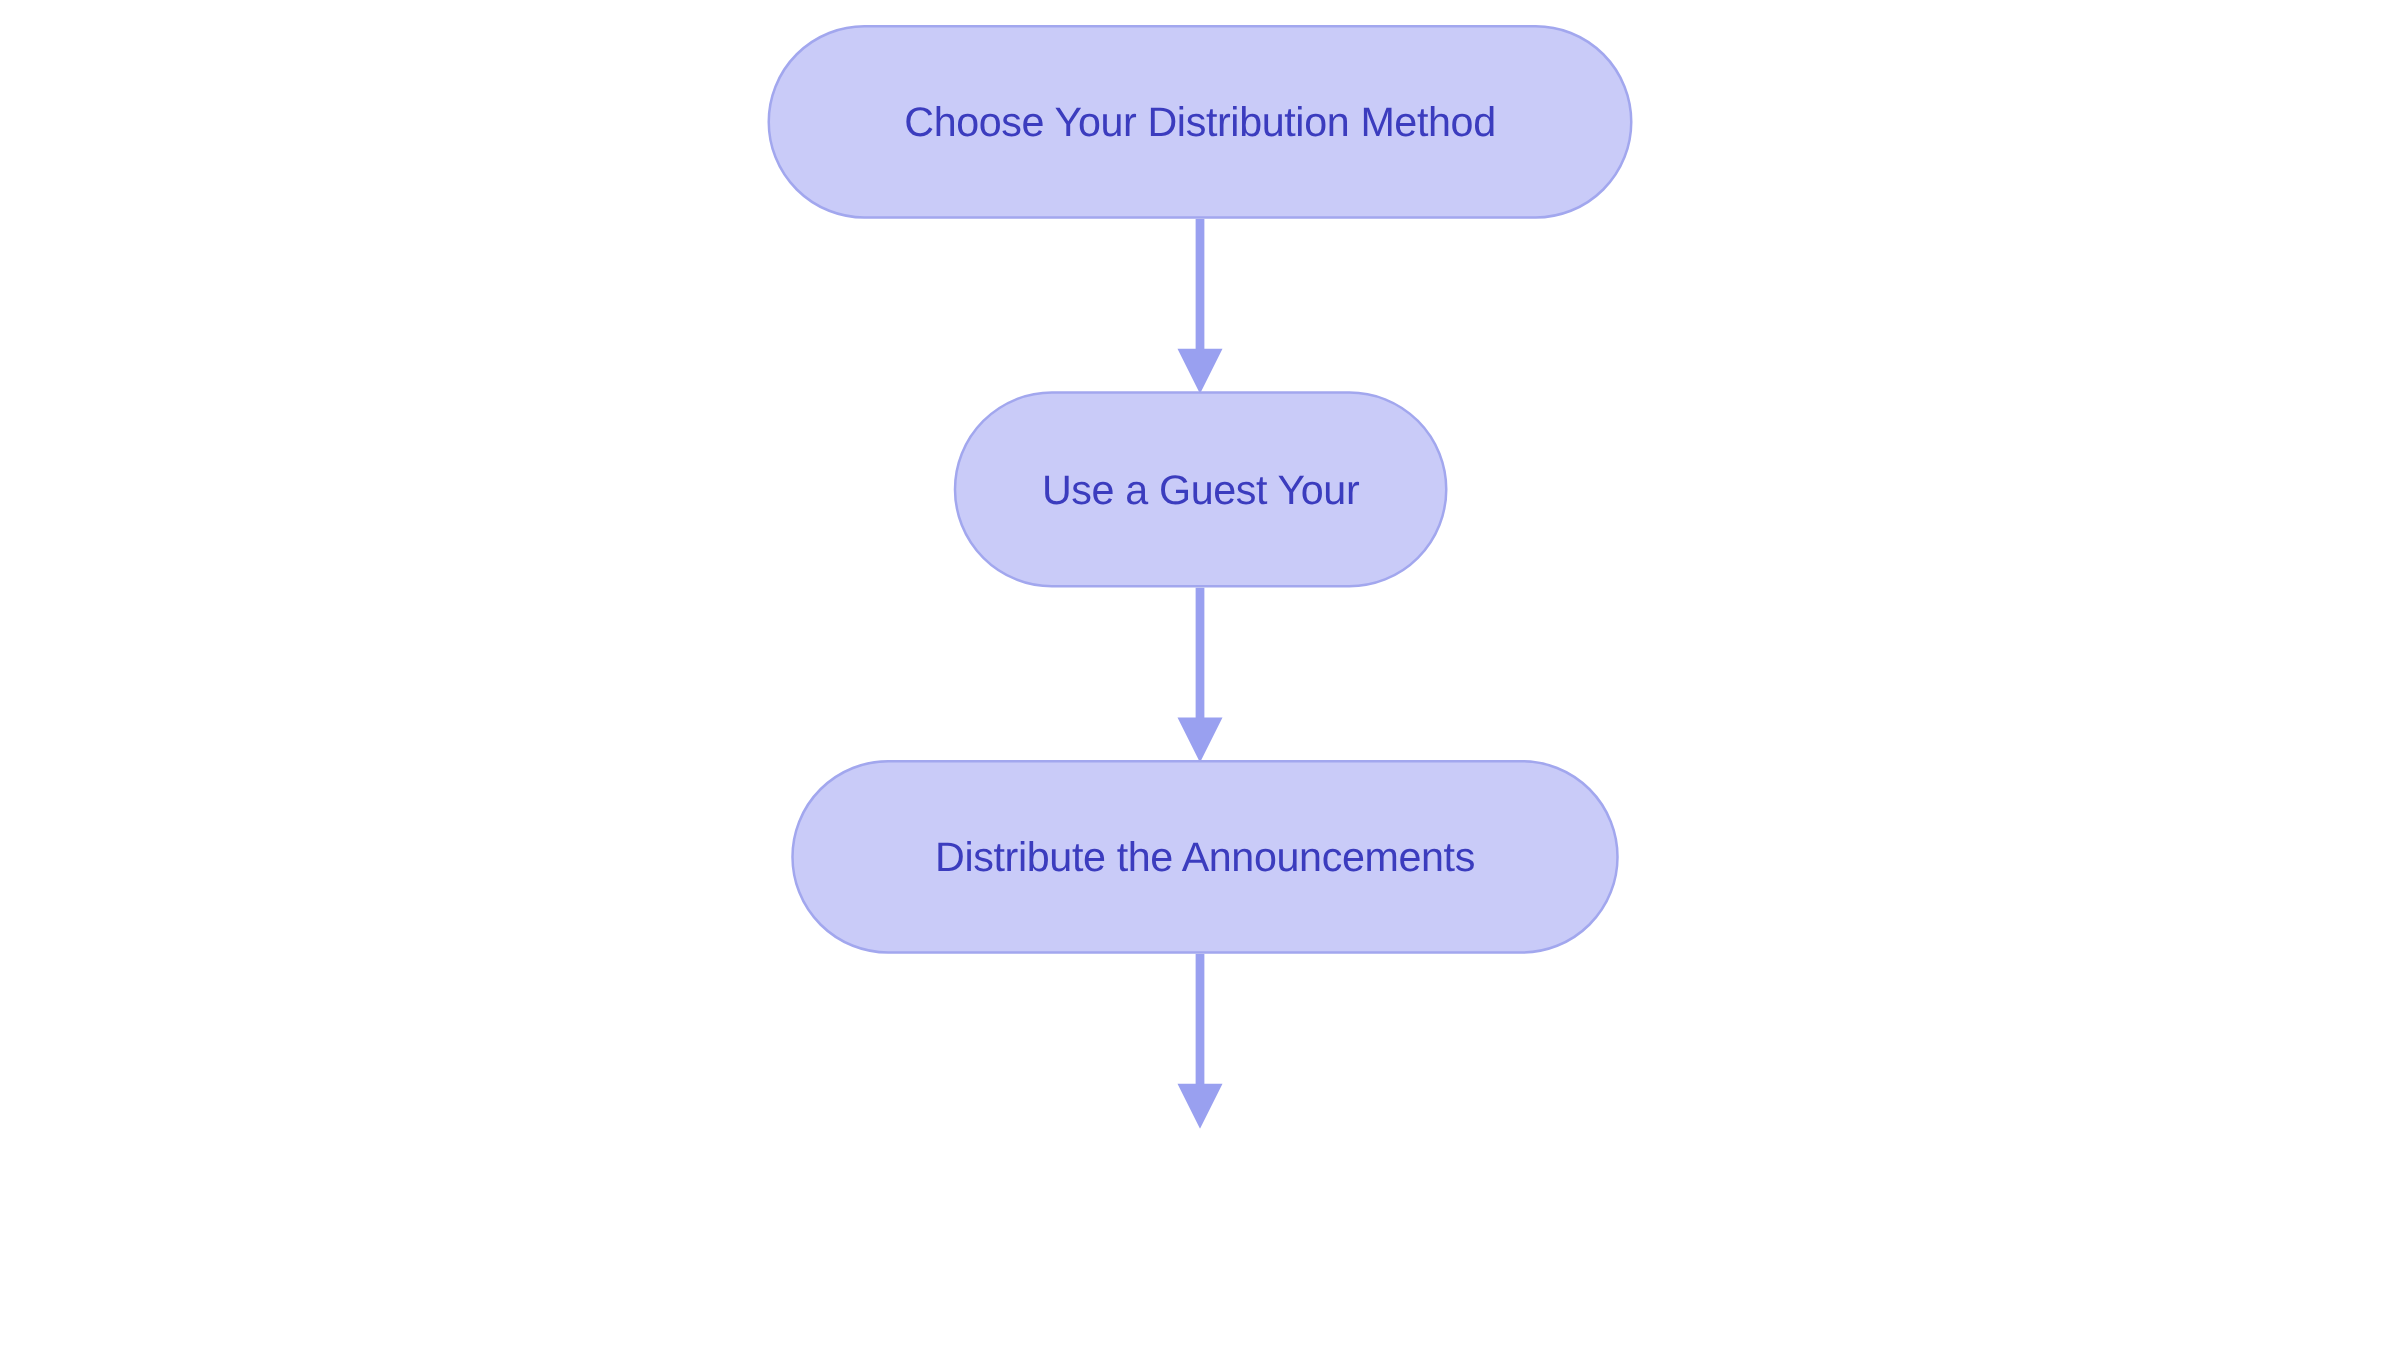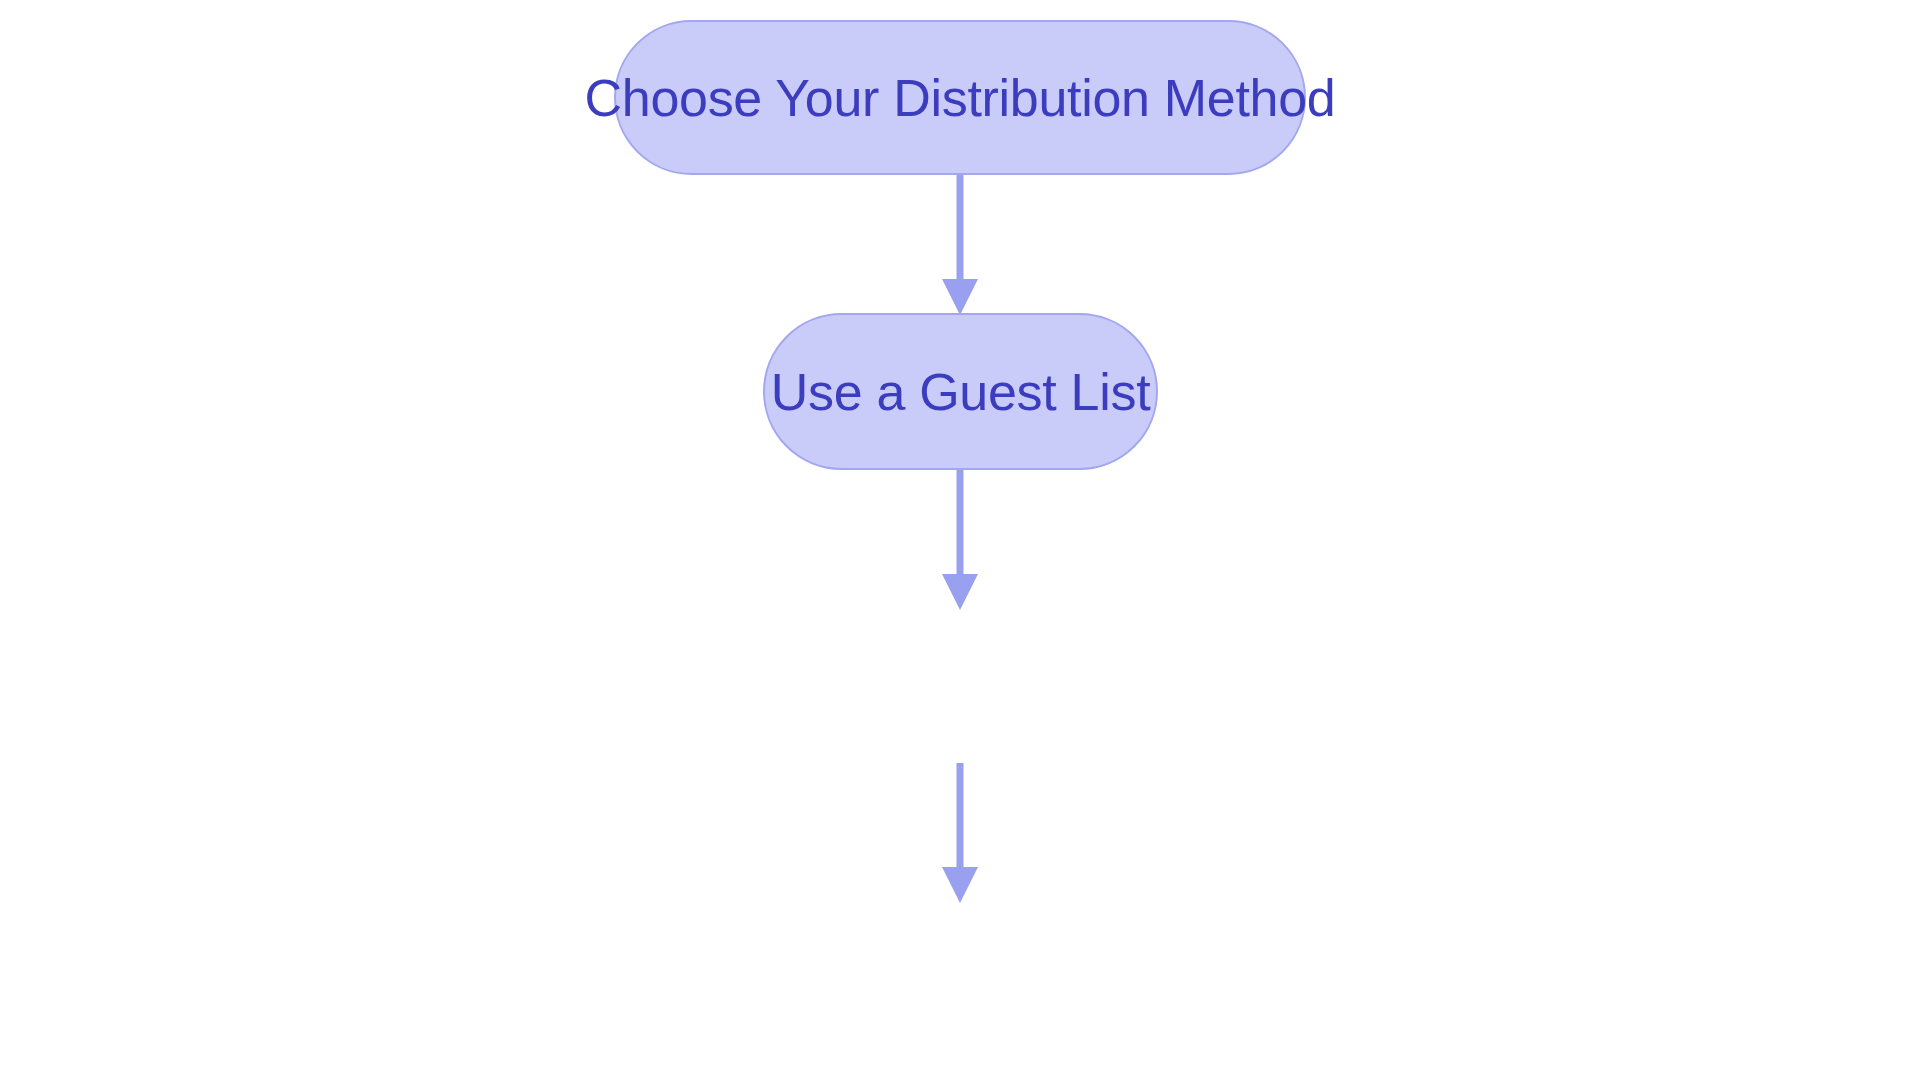--- a/index.html
+++ b/index.html
@@ -23,21 +23,21 @@
   }
   .node {
     position: absolute;
     display: flex;
     align-items: center;
     justify-content: center;
     background: var(--node-fill);
     border: 2.5px solid var(--node-border);
     border-radius: 999px;
     color: var(--node-text);
-    font-size: 52px;
+    font-size: 33px;
     letter-spacing: -0.3px;
     white-space: nowrap;
     text-align: center;
   }
   .node-1 { left: 614px; top: 20px;  width: 692px; height: 155px; }
   .node-2 { left: 763px; top: 313px; width: 395px; height: 157px; }
   .node-3 { left: 633px; top: 608px; width: 662px; height: 155px; }
   .node-4 { left: 820px; top: 902px; width: 280px; height: 152px; }
   .edge {
     position: absolute;
@@ -59,28 +59,31 @@
   <div class="node node-1">
     <span>Choose Your Distribution Method</span>
   </div>
 
   <svg class="edge edge-1" viewBox="0 0 40 140" xmlns="http://www.w3.org/2000/svg">
     <line x1="20" y1="0" x2="20" y2="108"></line>
     <polygon points="2,104 38,104 20,140"></polygon>
   </svg>
 
   <div class="node node-2">
-    <span>Use a Guest List</span>
+    <span>Use a Guest Your</span>
   </div>
 
   <svg class="edge edge-2" viewBox="0 0 40 140" xmlns="http://www.w3.org/2000/svg">
     <line x1="20" y1="0" x2="20" y2="108"></line>
     <polygon points="2,104 38,104 20,140"></polygon>
   </svg>
 
+  <div class="node node-3">
+    <span>Distribute the Announcements</span>
+  </div>
 
   <svg class="edge edge-3" viewBox="0 0 40 140" xmlns="http://www.w3.org/2000/svg">
     <line x1="20" y1="0" x2="20" y2="108"></line>
     <polygon points="2,104 38,104 20,140"></polygon>
   </svg>
 
 
 </div>
 
 </body></html>

